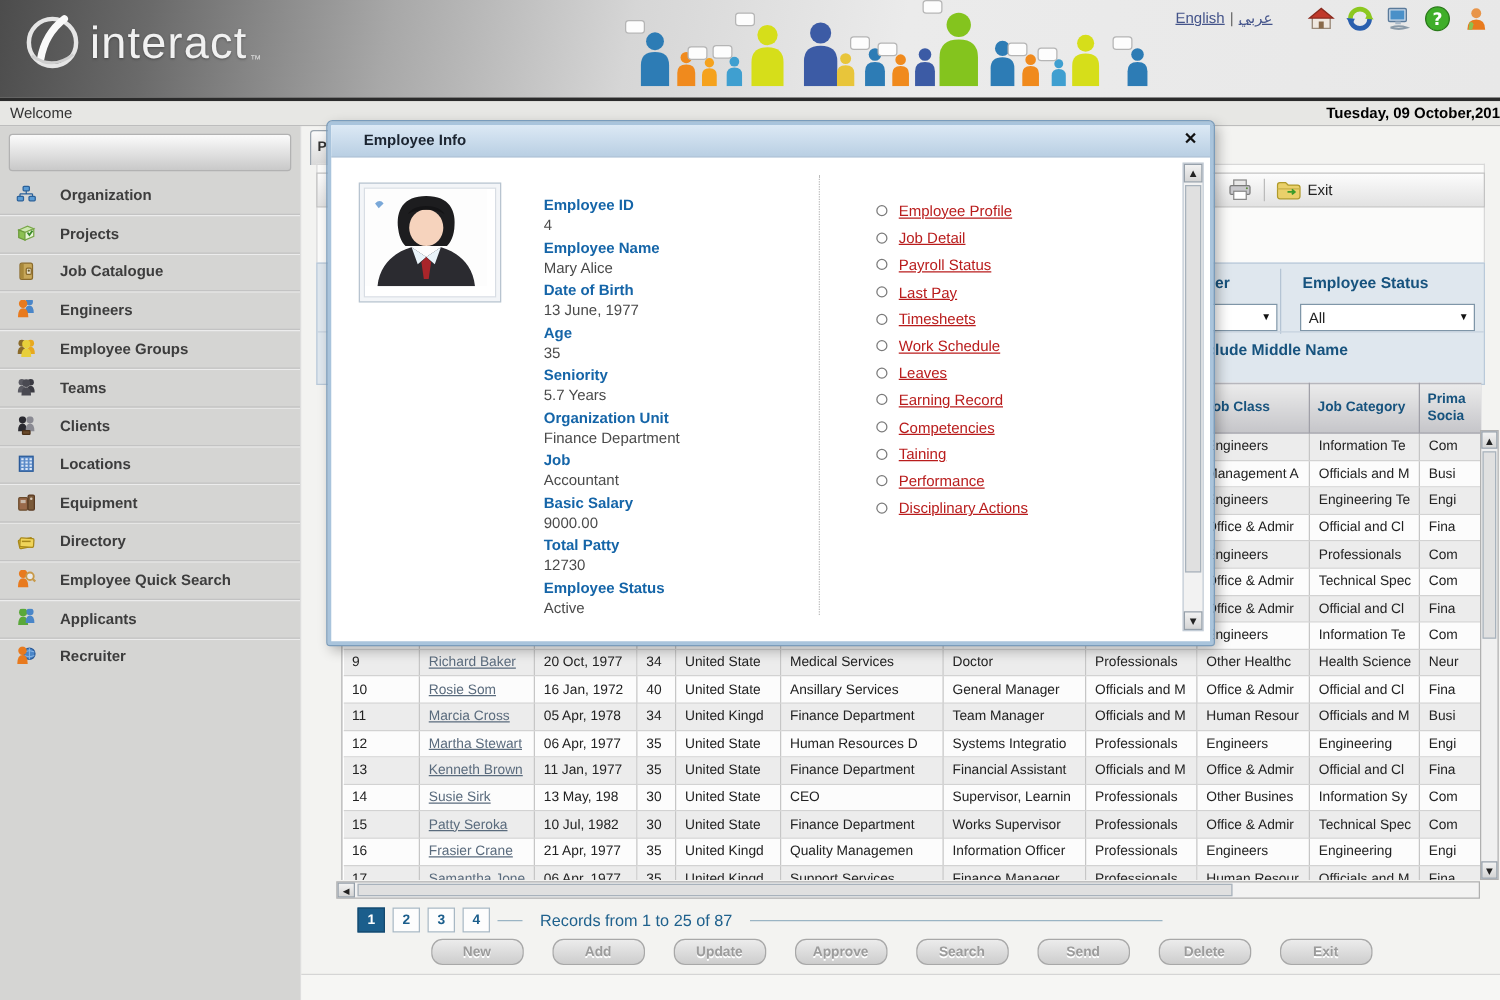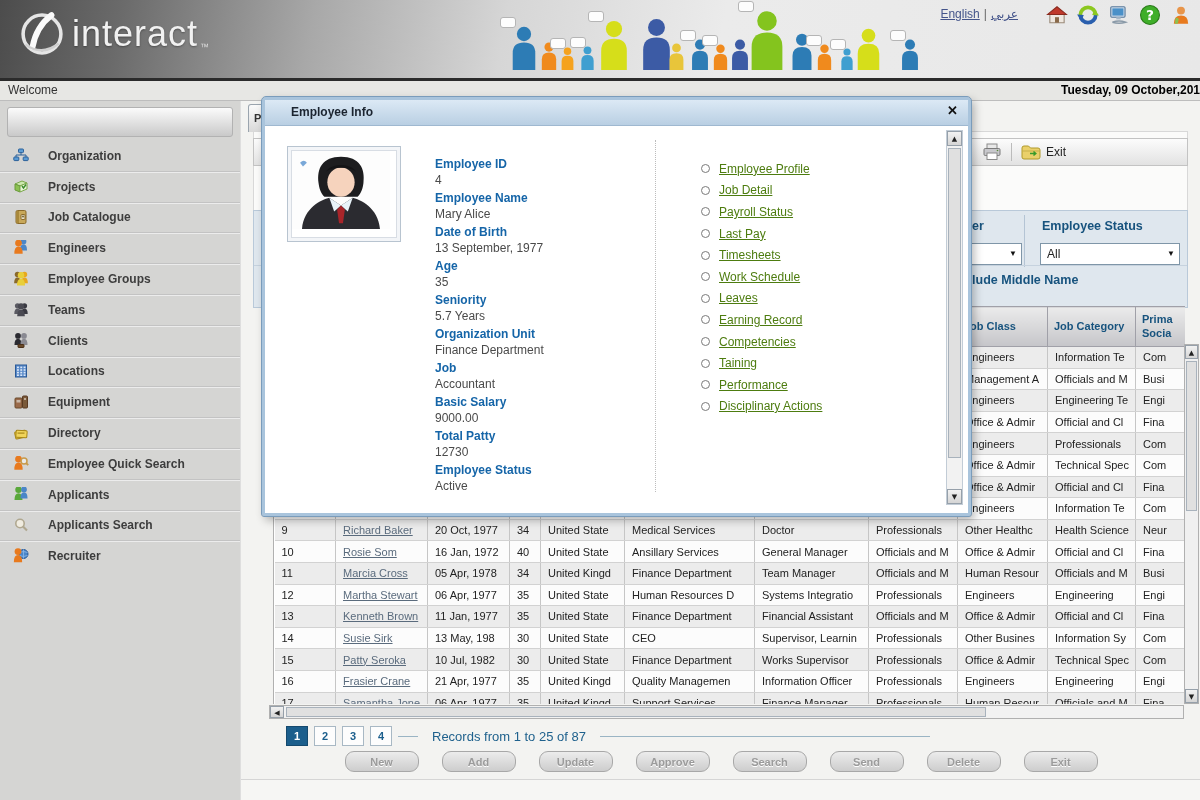--- a/index.html
+++ b/index.html
@@ -90,21 +90,21 @@
   .modal-close{position:absolute;right:10px;top:3px;font-size:13px;font-weight:bold;color:#111;cursor:pointer;}
   .avatar{position:absolute;left:22px;top:46px;width:106px;height:88px;border:1px solid #b8c4d0;background:#f3f5f8;padding:3px;}
   .avatar-inner{width:100%;height:100%;background:#fff;border:1px solid #d8dde4;box-sizing:border-box;line-height:0;}
   .modal-fields{position:absolute;left:170px;top:56px;width:218px;}
   .field{margin-bottom:2px;}
   .f-label{font-size:12px;font-weight:bold;color:#1565a8;line-height:16px;}
   .f-value{font-size:12px;color:#4a4a4a;line-height:16px;}
   .modal-links{position:absolute;left:436px;top:58px;width:250px;}
   .m-link{display:flex;align-items:center;height:21.6px;}
   .bullet{width:7px;height:7px;border:1.5px solid #7a7a7a;border-radius:50%;margin-right:9px;flex:0 0 auto;}
-  .m-link a{font-size:12px;color:#4d7c0f;text-decoration:underline;cursor:pointer;white-space:nowrap;}
+  .m-link a{font-size:12px;color:#b91c1c;text-decoration:underline;cursor:pointer;white-space:nowrap;}
   .m-dotted{position:absolute;left:390px;top:40px;height:352px;border-left:1px dotted #bcbcbc;}
   .modal-scroll{position:absolute;right:5px;top:30px;bottom:8px;width:17px;background:#f2f2f2;border:1px solid #c2ccd6;box-sizing:border-box;}
 </style>
 </head>
 <body>
 
 <div class="stage">
 
   <header class="app-header">
     <div class="people-strip" id="people-strip">
@@ -369,27 +369,20 @@
               <g transform="translate(5.5,8) scale(1.25)">
                 <circle cx="0" cy="-4.2" r="2.6" fill="#5aa83a"></circle>
                 <path d="M-3.2 4 Q-3.2 -1.5 0 -1.5 Q3.2 -1.5 3.2 4 Z" fill="#5aa83a"></path>
               </g>
               <g transform="translate(11,7) scale(1.1)">
                 <circle cx="0" cy="-4.2" r="2.6" fill="#4a86c8"></circle>
                 <path d="M-3.2 4 Q-3.2 -1.5 0 -1.5 Q3.2 -1.5 3.2 4 Z" fill="#4a86c8"></path>
               </g>
             </svg></span>
           <span class="sb-label">Applicants</span>
-        </div>
-        <div class="sb-item">
-          <span class="sb-icon"><svg width="16" height="16" viewBox="0 0 16 16">
-              <circle cx="7" cy="6.5" r="4.2" fill="#f0ece0" stroke="#b0a890" stroke-width="1.6"></circle>
-              <path d="M10 9.5 L14 13.5" stroke="#b0a890" stroke-width="2.2"></path>
-            </svg></span>
-          <span class="sb-label">Applicants Search</span>
         </div>
         <div class="sb-item">
           <span class="sb-icon"><svg width="16" height="16" viewBox="0 0 16 16">
               <circle cx="10.5" cy="6" r="4.5" fill="#4a86c8" stroke="#2a5a98"></circle>
               <path d="M6.5 4.5 Q10.5 2.5 14.5 4.5 M6.5 7.5 Q10.5 9.5 14.5 7.5 M10.5 1.5 V10.5" stroke="#8ab8e8" fill="none" stroke-width="0.8"></path>
               <g transform="translate(5,9) scale(1.3)">
                 <circle cx="0" cy="-4.2" r="2.6" fill="#e87a1e"></circle>
                 <path d="M-3.2 4 Q-3.2 -1.5 0 -1.5 Q3.2 -1.5 3.2 4 Z" fill="#e87a1e"></path>
               </g>
             </svg></span>
@@ -753,21 +746,21 @@
         <div class="field">
           <div class="f-label">Employee ID</div>
           <div class="f-value">4</div>
         </div>
         <div class="field">
           <div class="f-label">Employee Name</div>
           <div class="f-value">Mary Alice</div>
         </div>
         <div class="field">
           <div class="f-label">Date of Birth</div>
-          <div class="f-value">13 September, 1977</div>
+          <div class="f-value">13 June, 1977</div>
         </div>
         <div class="field">
           <div class="f-label">Age</div>
           <div class="f-value">35</div>
         </div>
         <div class="field">
           <div class="f-label">Seniority</div>
           <div class="f-value">5.7 Years</div>
         </div>
         <div class="field">

